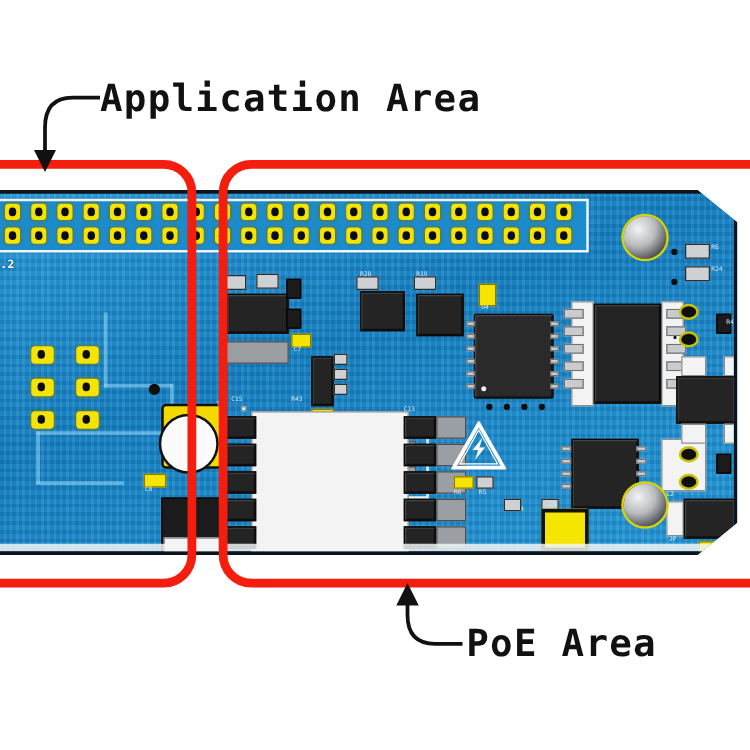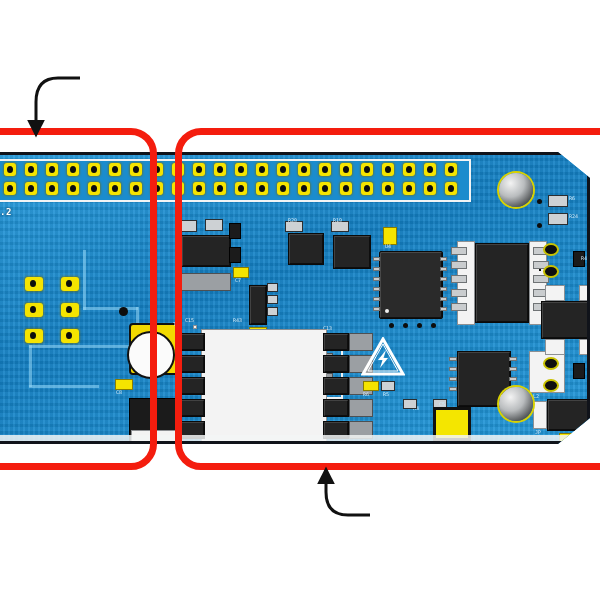--- a/index.html
+++ b/index.html
@@ -440,14 +440,16 @@
       <marker id="ah" viewBox="0 0 10 10" refX="8" refY="5" markerWidth="6" markerHeight="6" orient="auto-start-reverse">
         <path d="M 0 0 L 10 5 L 0 10 z" fill="#111111"></path>
       </marker>
     </defs>
 
     <path d="M 80 78 L 58 78 Q 36 78 36 102 L 36 134" fill="none" stroke="#111111" stroke-width="3" marker-end="url(#ah)"></path>
 
     <path d="M 370 515 L 348 515 Q 326 515 326 492 L 326 470" fill="none" stroke="#111111" stroke-width="3" marker-end="url(#ah)"></path>
   </svg>
 
+  <div class="ann-label" id="label-app">Application Area</div>
+  <div class="ann-label" id="label-poe">PoE Area</div>
 
 </div>
 
 </body></html>

